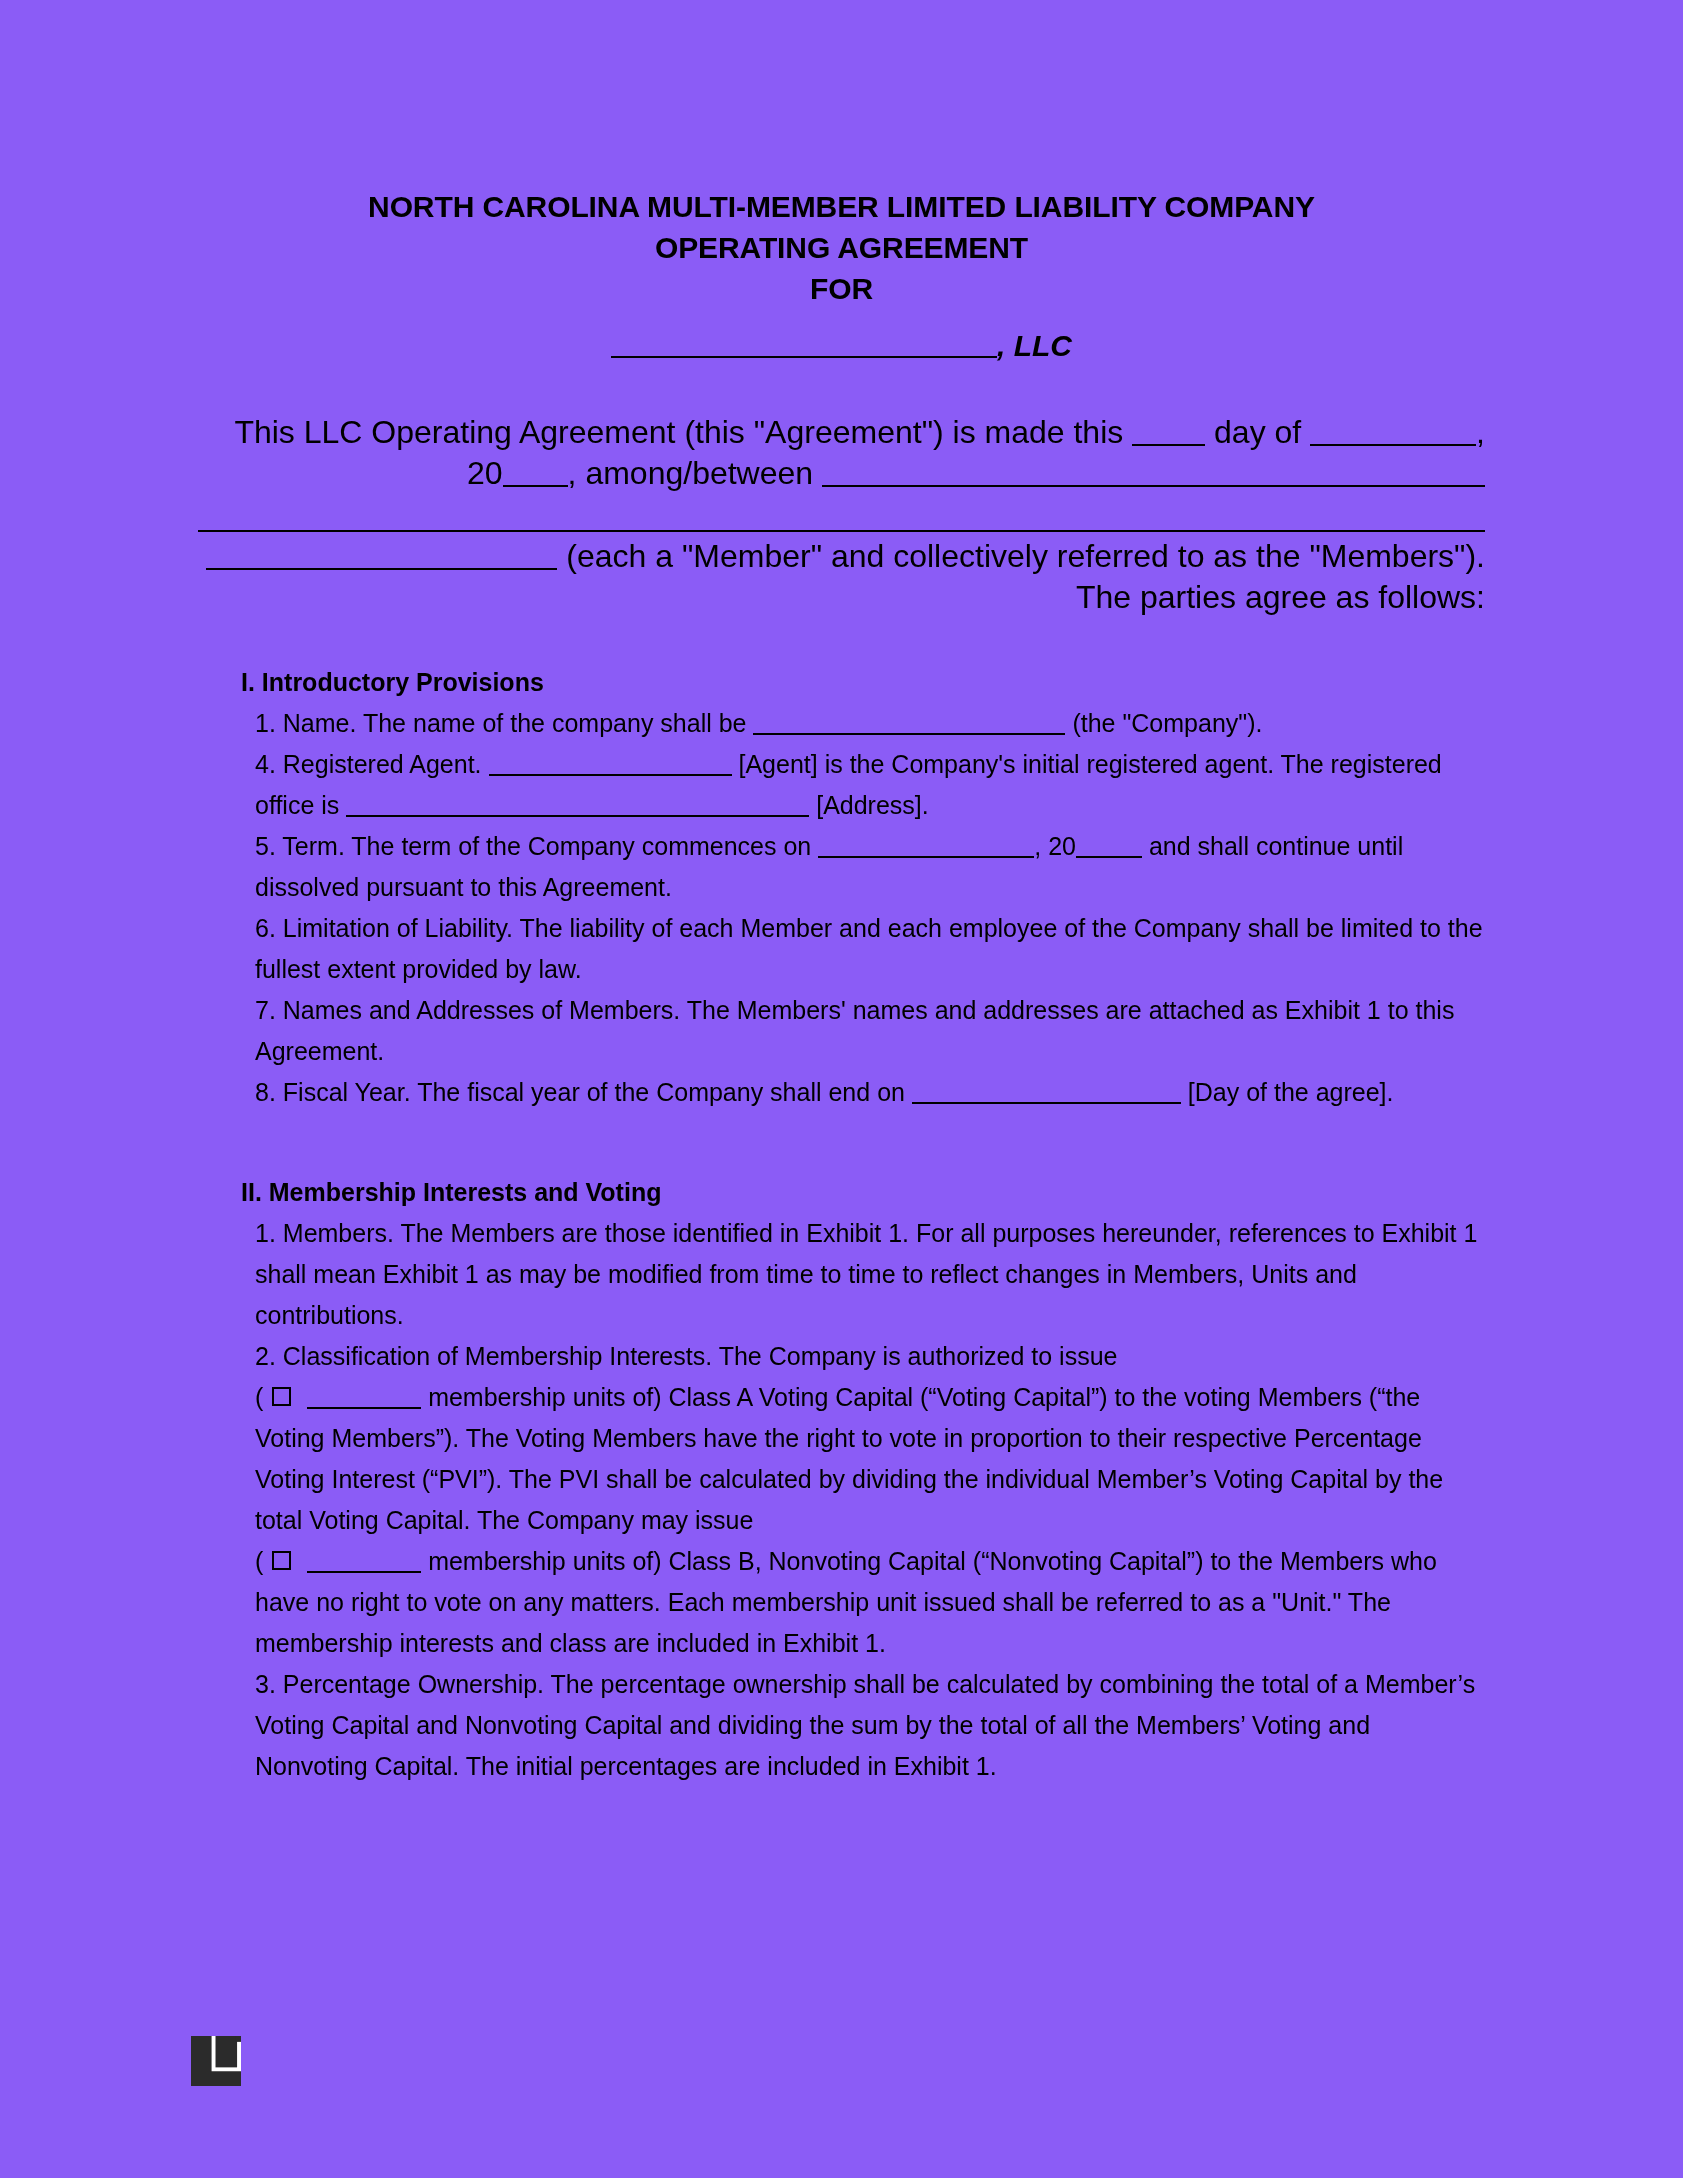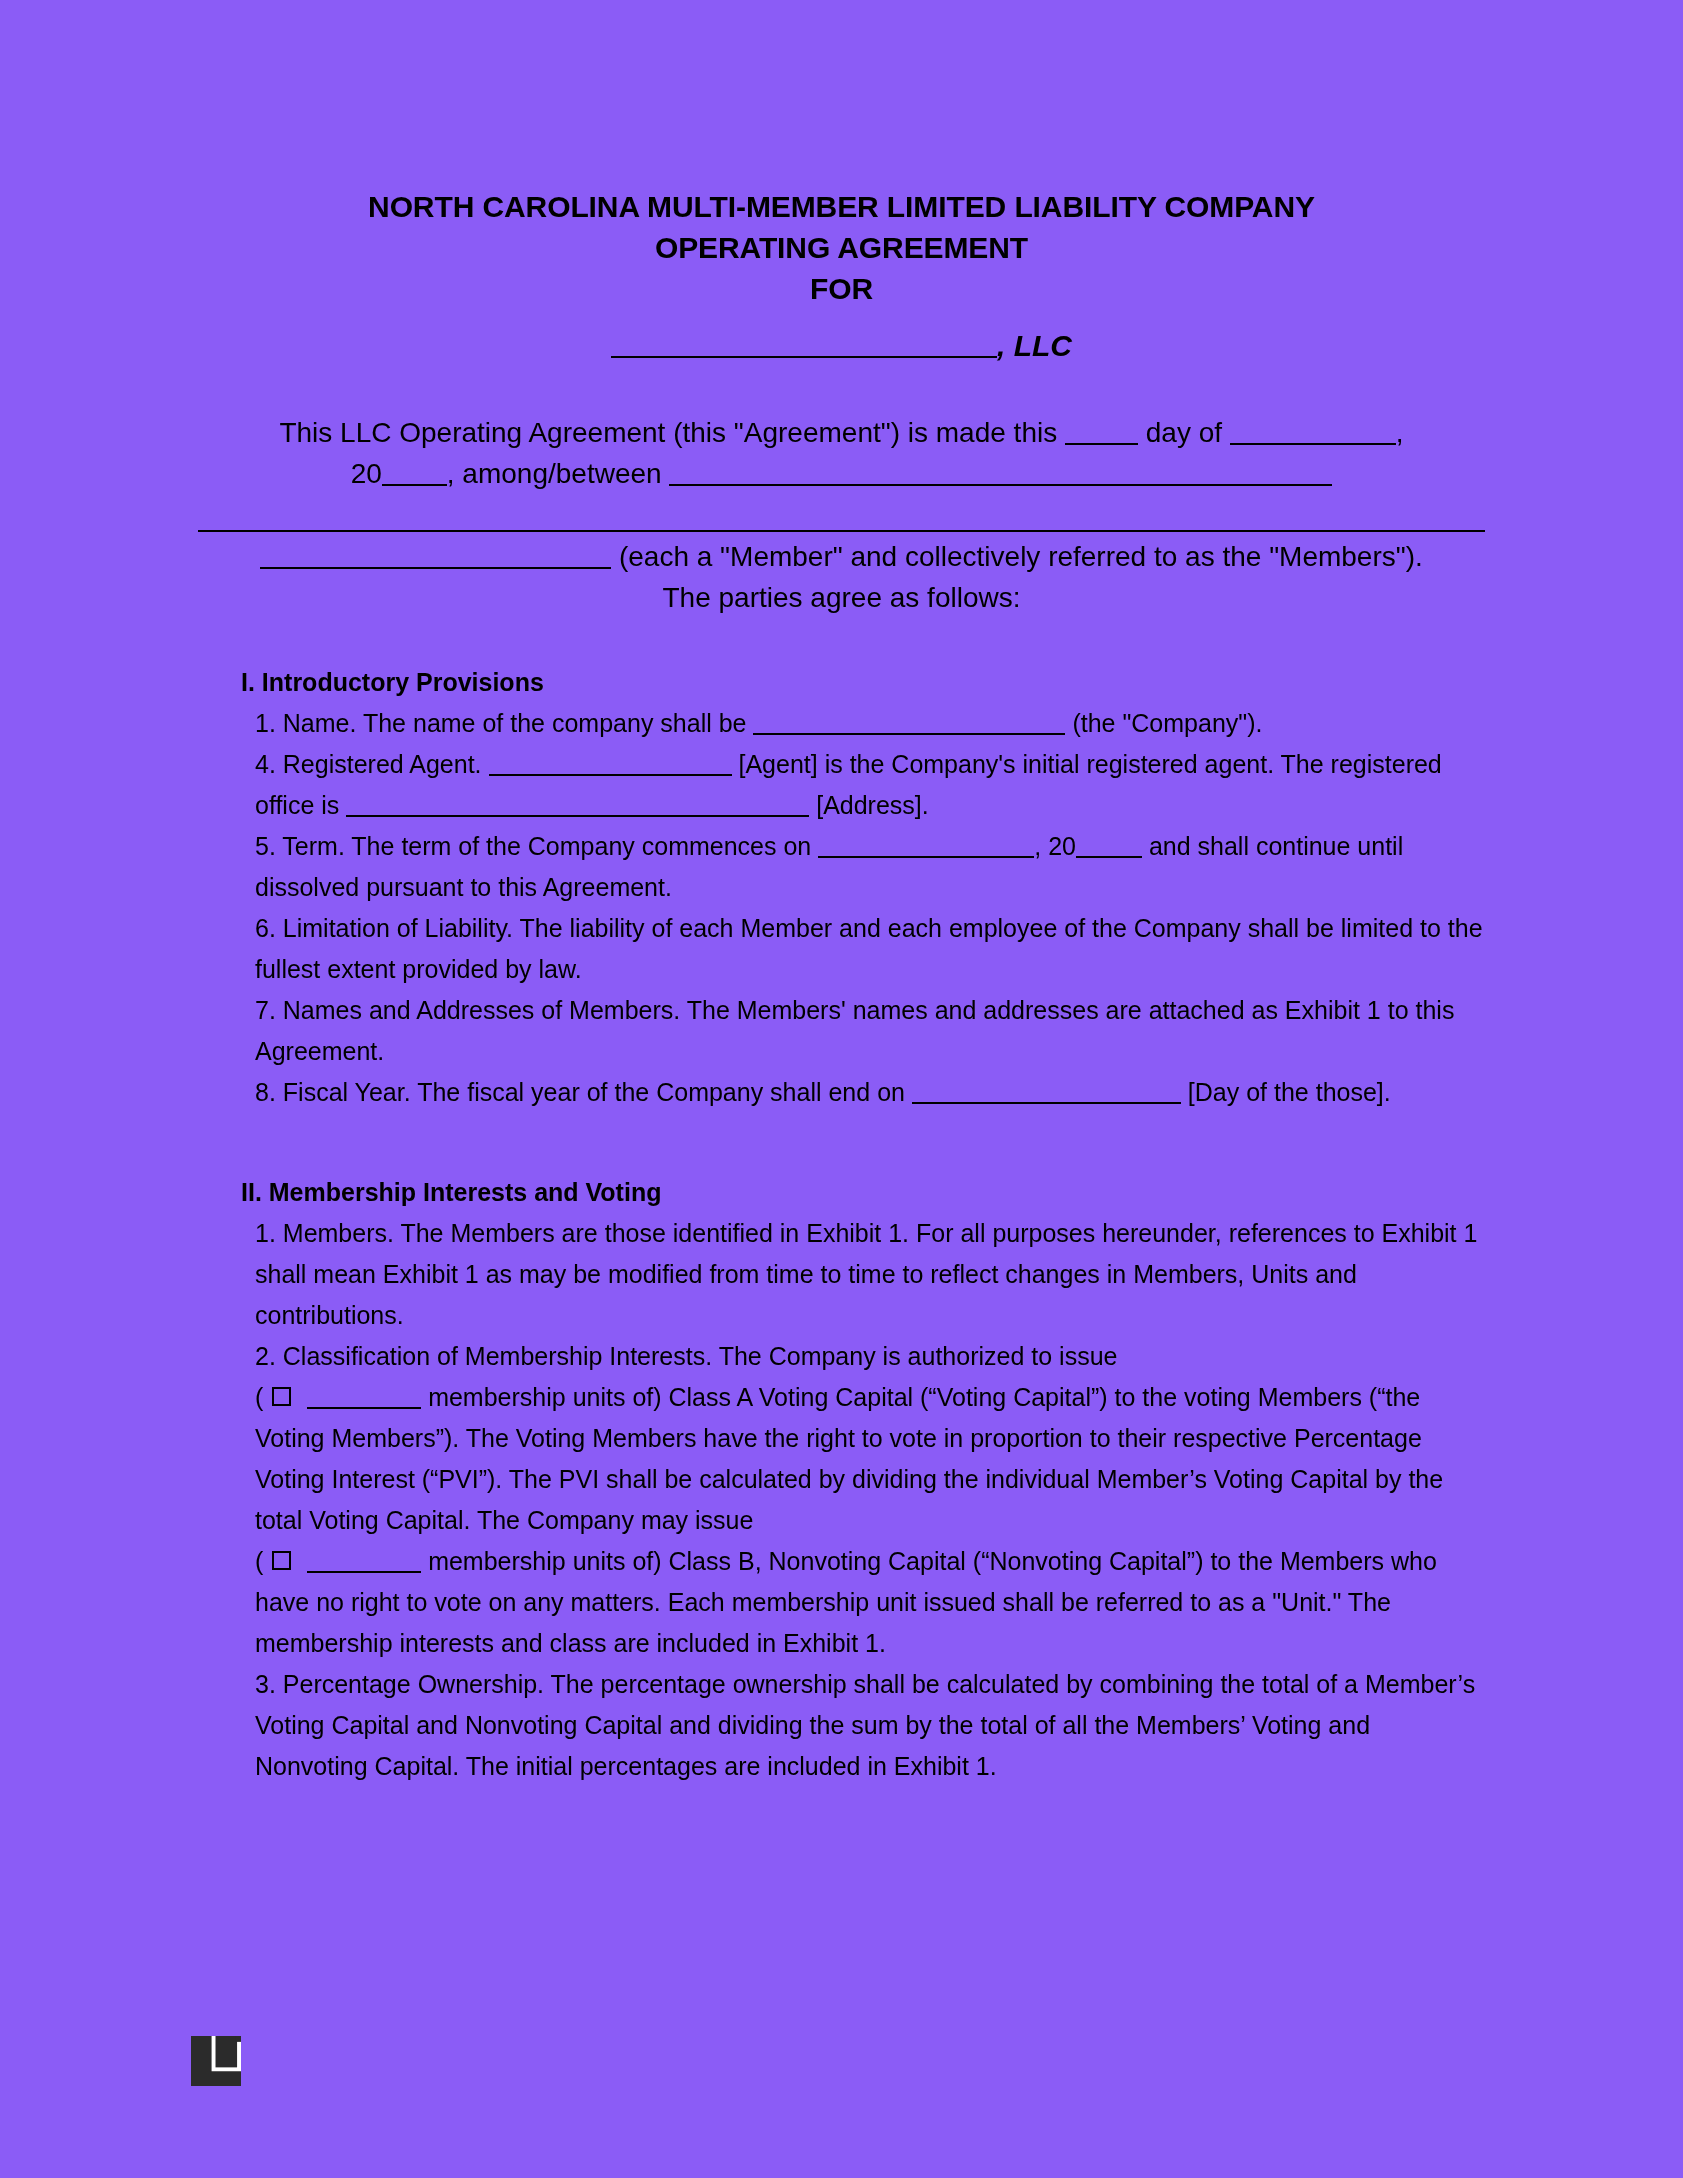--- a/index.html
+++ b/index.html
@@ -47,23 +47,23 @@
   }
   .title-line-llc .ul {
     display: inline-block;
     width: 386px;
     border-bottom: 2.4px solid #000;
     vertical-align: -2px;
   }
 
   
   .body-text {
-    font-size: 28px;
-    line-height: 41px;
-    text-align: center;
+    font-size: 32px;
+    line-height: 41px;
+    text-align: right;
   }
   .intro {
     margin-top: 46px;
   }
   .intro p {
     margin: 0;
   }
 
   
   .ul {
@@ -163,21 +163,21 @@
 
 
       <p class="clause-wrap"><span class="lead">4.</span> <span class="lead">Registered Agent.</span><span> </span><span class="ul u-agent"></span><span> [Agent] is the Company's initial registered agent. The registered office is </span><span class="ul u-regoff"></span><span> [Address].</span></p>
 
       <p class="clause-wrap"><span class="lead">5.</span> <span class="lead">Term.</span><span> The term of the Company commences on </span><span class="ul u-termdate"></span><span>, 20</span><span class="ul u-termyear"></span><span> and shall continue until dissolved pursuant to this Agreement.</span></p>
 
       <p class="clause-wrap"><span class="lead">6.</span> <span class="lead">Limitation of Liability.</span><span> The liability of each Member and each employee of the Company shall be limited to the fullest extent provided by law.</span></p>
 
       <p class="clause-wrap"><span class="lead">7.</span> <span class="lead">Names and Addresses of Members.</span><span> The Members' names and addresses are attached as Exhibit 1 to this Agreement.</span></p>
 
-      <p class="clause-wrap"><span class="lead">8.</span> <span class="lead">Fiscal Year.</span><span> The fiscal year of the Company shall end on </span><span class="ul u-fiscal"></span><span> [Day of the those].</span></p>
+      <p class="clause-wrap"><span class="lead">8.</span> <span class="lead">Fiscal Year.</span><span> The fiscal year of the Company shall end on </span><span class="ul u-fiscal"></span><span> [Day of the agree].</span></p>
     </div>
 
     <div class="section" style="margin-top:59px;">
       <div class="section-heading">II. Membership Interests and Voting</div>
 
       <p class="clause-wrap"><span class="lead">1.</span> <span class="lead">Members.</span><span> The Members are those identified in Exhibit 1. For all purposes hereunder, references to Exhibit 1 shall mean Exhibit 1 as may be modified from time to time to reflect changes in Members, Units and contributions.</span></p>
 
       <p class="clause-wrap"><span class="lead">2.</span> <span class="lead">Classification of Membership Interests.</span><span> The Company is authorized to issue</span><br><span>( </span><span class="checkbox-glyph"></span><span>&nbsp;&nbsp;</span><span class="ul u-units"></span><span> membership units of) Class A Voting Capital (“Voting Capital”) to the voting Members (“the Voting Members”). The Voting Members have the right to vote in proportion to their respective Percentage Voting Interest (“PVI”). The PVI shall be calculated by dividing the individual Member’s Voting Capital by the total Voting Capital. The Company may issue</span><br><span>( </span><span class="checkbox-glyph"></span><span>&nbsp;&nbsp;</span><span class="ul u-units"></span><span> membership units of) Class B, Nonvoting Capital (“Nonvoting Capital”) to the Members who have no right to vote on any matters. Each membership unit issued shall be referred to as a "Unit." The membership interests and class are included in Exhibit 1.</span></p>
 
       <p class="clause-wrap"><span class="lead">3.</span> <span class="lead">Percentage Ownership.</span><span> The percentage ownership shall be calculated by combining the total of a Member’s Voting Capital and Nonvoting Capital and dividing the sum by the total of all the Members’ Voting and Nonvoting Capital. The initial percentages are included in Exhibit 1.</span></p>

